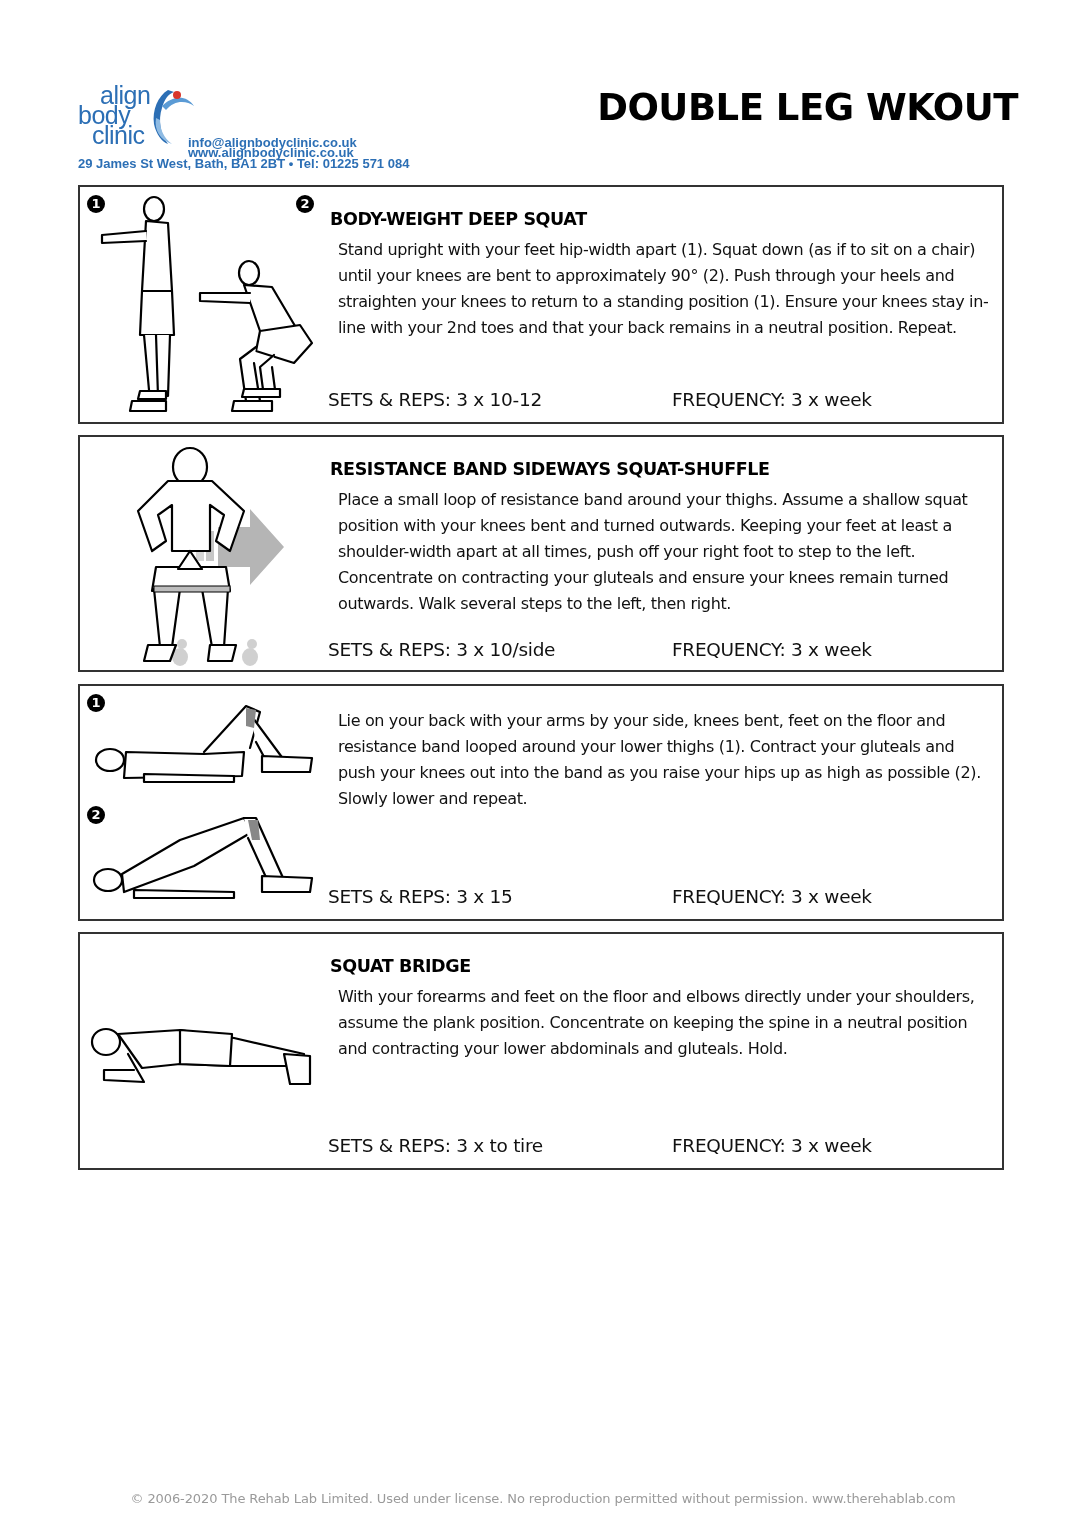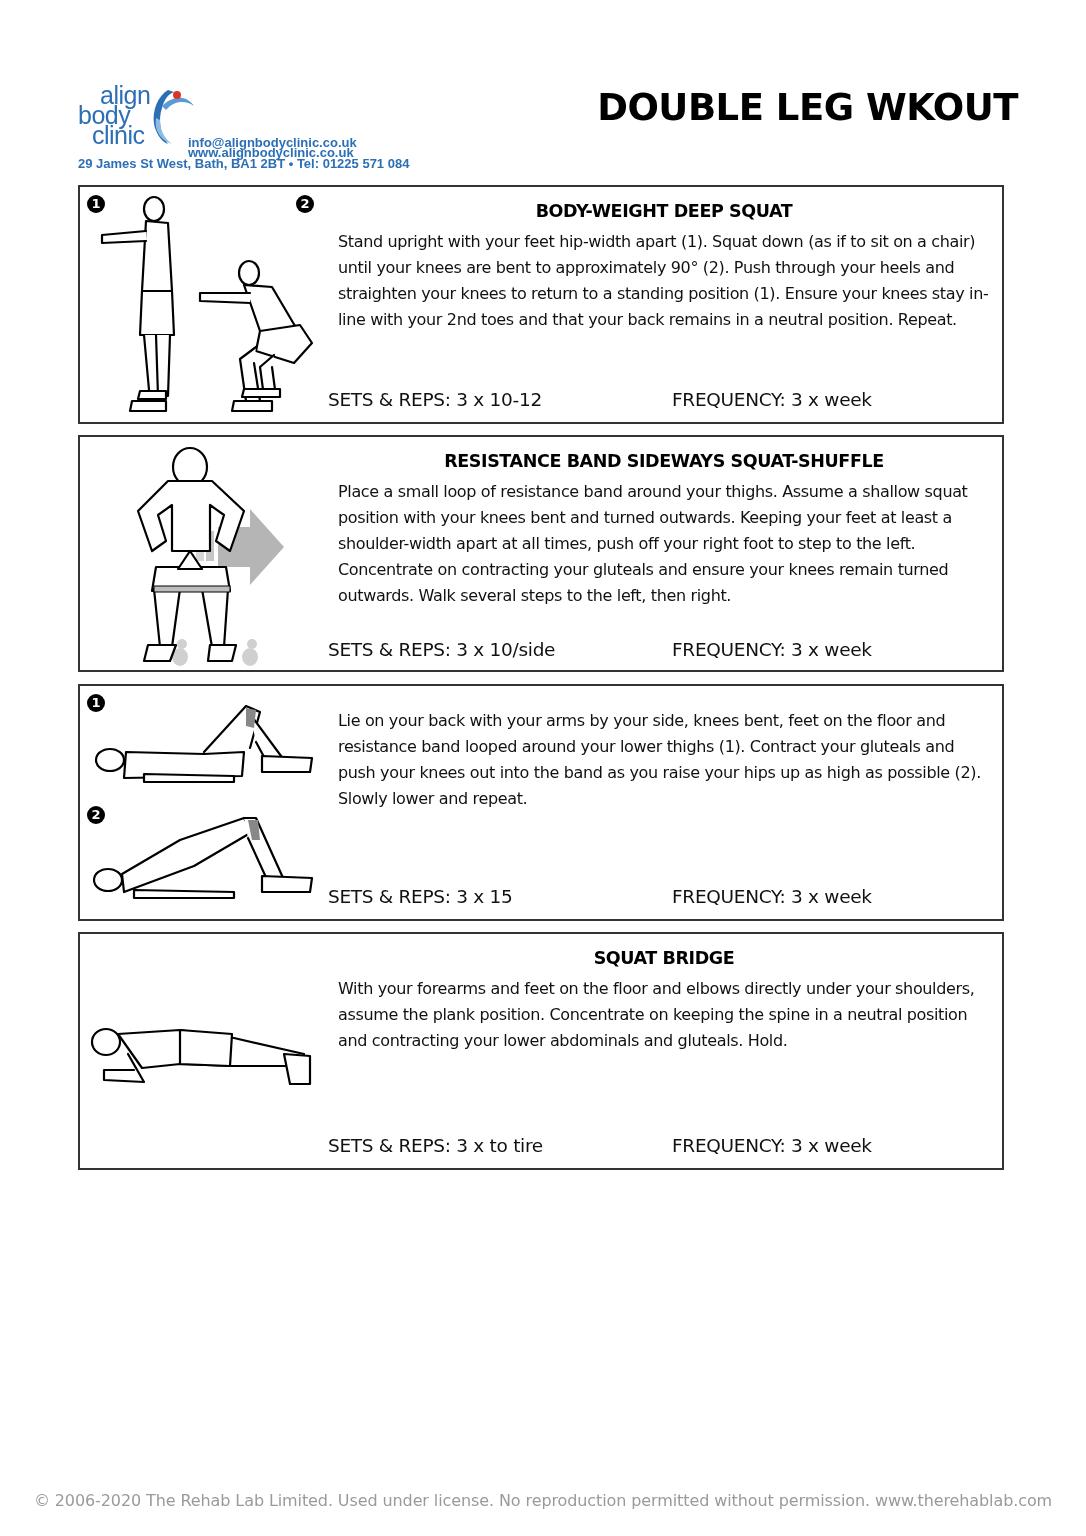--- a/index.html
+++ b/index.html
@@ -17,30 +17,30 @@
                    color: #2c6fb5; font-weight: bold; font-family: "Liberation Sans", sans-serif; }
   .logo .address { position: absolute; left: 2px; top: 72px; font-size: 13px; color: #2c6fb5;
                    font-weight: bold; white-space: nowrap; font-family: "Liberation Sans", sans-serif; }
 
   .page-title { position: absolute; right: 68px; top: 86px; font-size: 37px; font-weight: bold;
                 letter-spacing: -0.5px; color: #000; font-family: "DejaVu Sans", sans-serif; }
 
   .card { position: absolute; left: 78px; width: 926px; border: 2px solid #333; box-sizing: border-box; background: #fff; }
   .card .illus { position: absolute; left: 4px; top: 4px; width: 240px; height: calc(100% - 8px); }
   .card .text { position: absolute; left: 250px; top: 14px; width: 668px; }
-  .card .ex-title { font-weight: bold; font-size: 17.5px; letter-spacing: -0.4px; margin: 0 0 6px 0; color: #000; text-align: center; }
+  .card .ex-title { font-weight: bold; font-size: 17.5px; letter-spacing: -0.4px; margin: 8px 0 6px 0; color: #000; }
   .card .desc { font-size: 16px; line-height: 26px; letter-spacing: -0.35px; color: #111; margin: 8px; }
   .card .meta { position: absolute; left: 248px; bottom: 12px; width: 660px; font-size: 18.5px; letter-spacing: -0.3px; color: #111; }
   .card .meta .freq { position: absolute; left: 344px; top: 0; white-space: nowrap; }
   .card .meta .sets { white-space: nowrap; }
 
   .num-badge { position: absolute; width: 18px; height: 18px; border-radius: 50%; background: #000; color: #fff;
                font-size: 13px; font-weight: bold; text-align: center; line-height: 18px; }
 
-  .footer { position: absolute; left: 0; width: 1086px; top: 1491px; text-align: center; font-size: 16px;
+  .footer { position: absolute; left: 0; width: 1086px; top: 1491px; text-align: center; font-size: 13px;
             color: #9a9a9a; letter-spacing: -0.1px; }
 </style>
 </head>
 <body>
 
 <div class="logo">
   <span class="word w1">align</span>
   <span class="word w2">body</span>
   <span class="word w3">clinic</span>
   <svg class="swoosh" width="60" height="62" viewBox="0 0 60 62">

